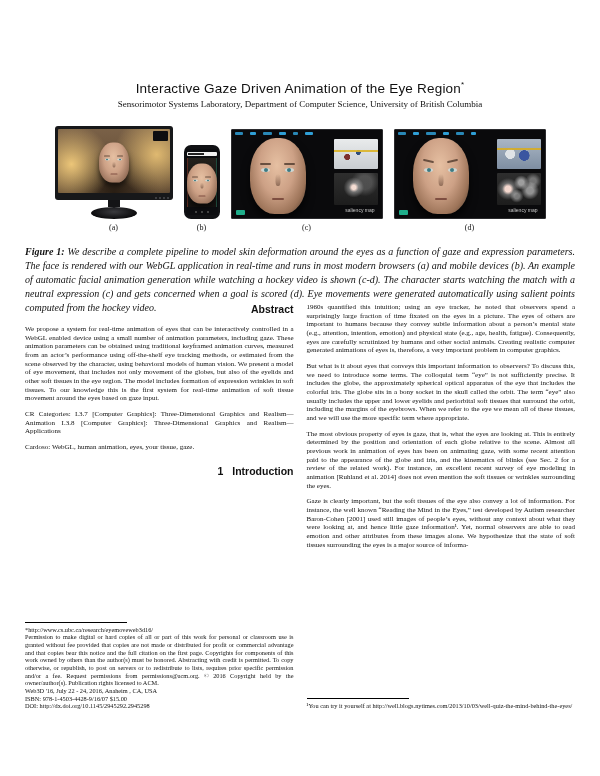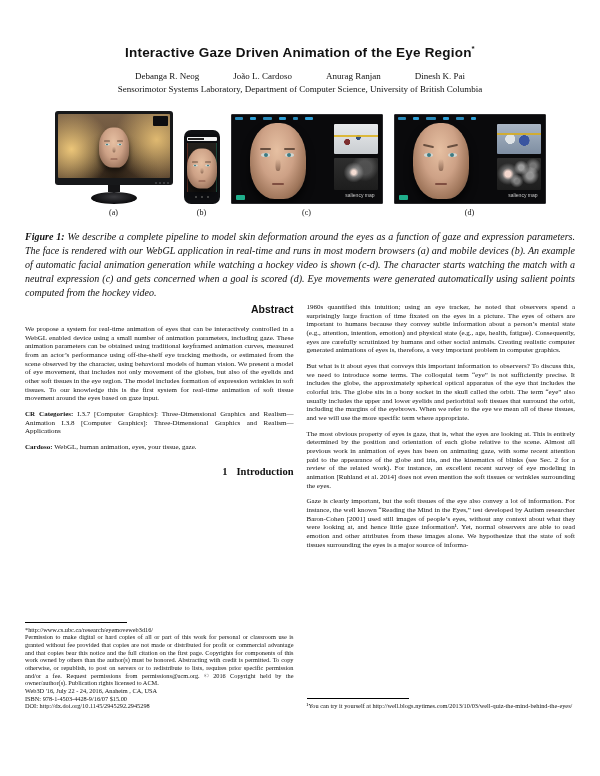--- a/index.html
+++ b/index.html
@@ -1,21 +1,21 @@
 <!DOCTYPE html>
 <html><head>
 <meta charset="utf-8">
 <style>
   html,body{margin:0;padding:0;background:#ffffff;}
   body{width:600px;height:776px;overflow:hidden;font-family:"Liberation Serif", serif;color:#111;}
   .page{position:relative;width:600px;height:776px;background:#fff;}
 
   
   .titleblock{padding-top:44px;text-align:center;}
-  .title{font-family:"Liberation Sans", sans-serif;font-weight:bold;font-size:13.5px;letter-spacing:.2px;}
+  .title{font-family:"Liberation Sans", sans-serif;font-weight:normal;font-size:13.5px;letter-spacing:.2px;margin-top:36px;}
   .title sup{font-size:8px;}
   .authors{margin-top:11px;display:flex;justify-content:center;gap:34px;font-size:9px;}
   .affil{margin-top:3px;font-size:9px;}
 
   
   .figrow{margin-top:17px;display:flex;justify-content:center;align-items:flex-end;gap:11px;}
   .panel{display:flex;flex-direction:column;align-items:center;}
   .plabel{font-size:8px;margin-top:4px;}
 
   
@@ -100,43 +100,37 @@
 
   
   .caption{margin:13px 25px 8px 25px;font-size:10px;line-height:1.4;text-align:justify;font-style:italic;}
   .caption b{font-style:italic;}
 
   
   .cols{position:absolute;left:25px;right:25px;top:303px;height:407px;display:flex;gap:13px;}
   .col{width:270px;height:407px;display:flex;flex-direction:column;font-size:7px;line-height:1.24;}
   .col p{margin:0 0 7px 0;text-align:justify;}
   h2{font-family:"Liberation Sans",sans-serif;font-size:10.5px;margin:0 0 9px 0;text-align:right;}
-  h2.sec{margin-top:6px;font-family:Liberation Serif, serif;}
+  h2.sec{margin-top:6px;}
   h2 .num{margin-right:9px;}
-  .inline-label{font-weight:bold;margin-top:28px;}
+  .inline-label{font-weight:normal;margin-top:28px;}
   .footnote{margin-top:auto;font-size:6.3px;line-height:1.22;}
   .footnote .rule{width:102px;border-top:1px solid #000;margin-bottom:3px;}
   .footnote p{margin:0;text-align:justify;}
   .footnote .line{text-align:left;}
   .fn-right{margin-top:auto;}
 </style>
 </head>
 <body>
 
 <div class="page">
 
   <div class="titleblock">
     <div class="title">
       <span>Interactive Gaze Driven Animation of the Eye Region</span><sup>*</sup>
-    </div>
-    <div class="authors">
-      <span>Debanga R. Neog</span>
-      <span>João L. Cardoso</span>
-      <span>Anurag Ranjan</span>
-      <span>Dinesh K. Pai</span>
     </div>
     <div class="affil">Sensorimotor Systems Laboratory, Department of Computer Science, University of British Columbia</div>
   </div>
 
   <div class="figrow">
 
     <div class="panel">
       <div class="monitor">
         <div class="mon-bezel">
           <div class="mon-screen">

